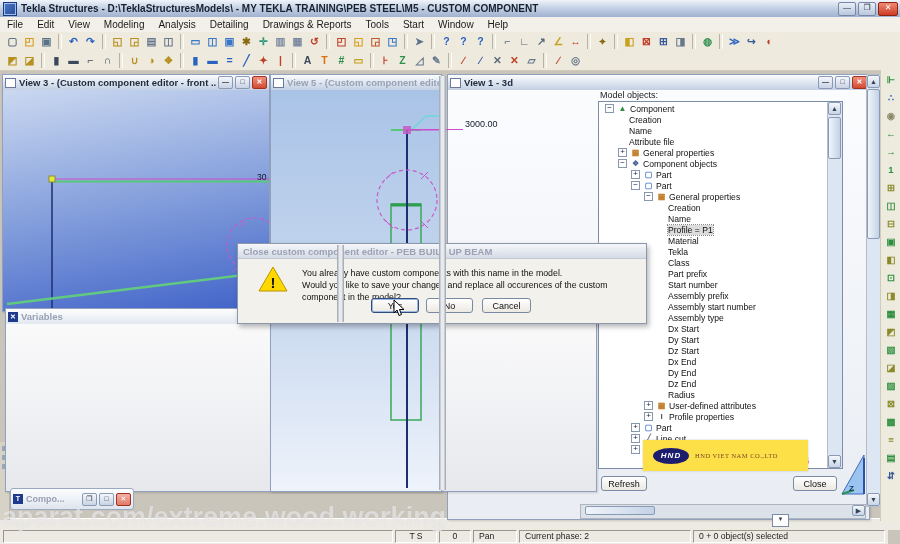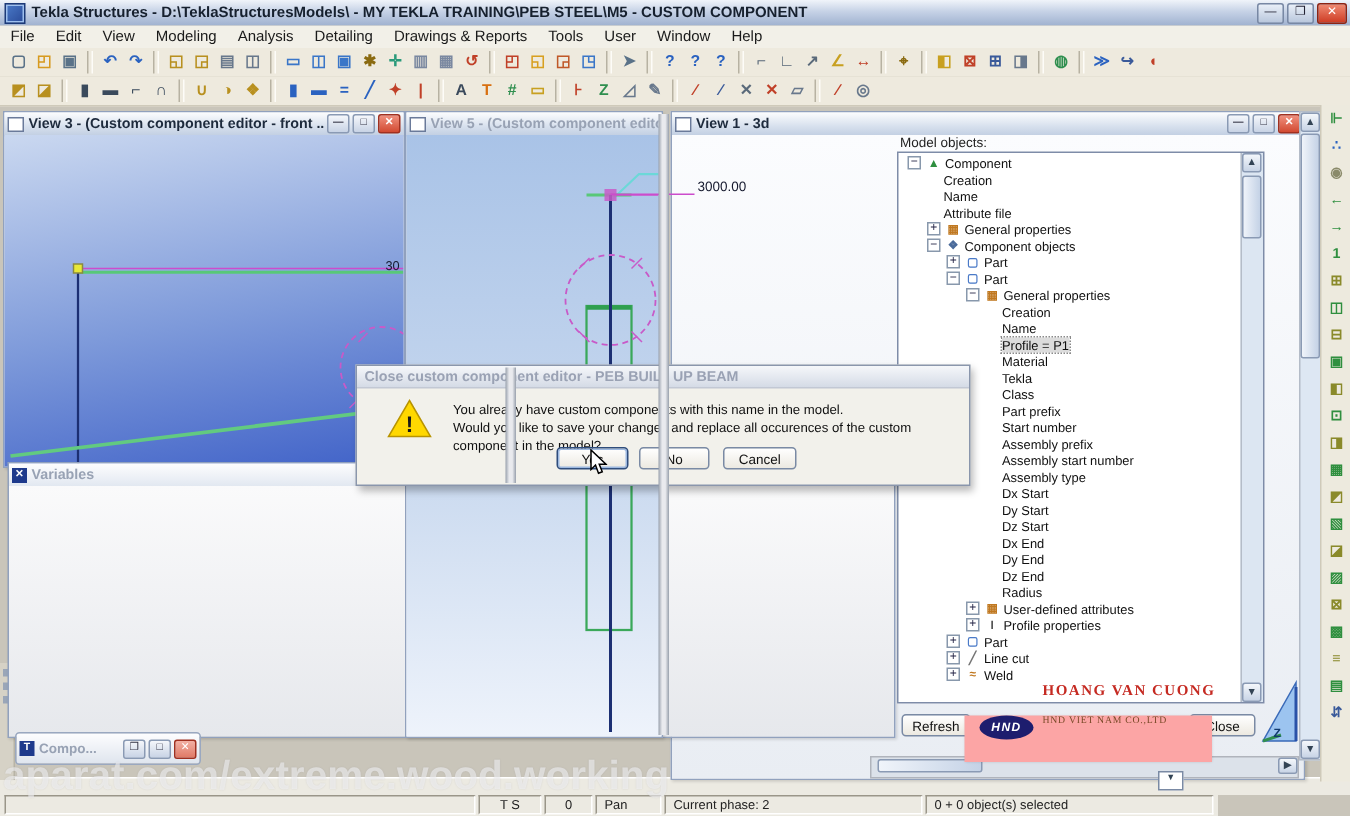--- a/index.html
+++ b/index.html
@@ -89,31 +89,31 @@
   #right-toolbar{left:880px;top:70px;width:20px;height:448px;background:#edeade;border-left:1px solid #cfcaba;
     display:flex;flex-direction:column;align-items:center;padding-top:3px;gap:4px;z-index:2;}
   .rti{width:15px;height:14px;font-size:9.5px;line-height:14px;text-align:center;font-weight:bold;}
   #hscroll{left:580px;top:504px;width:284px;height:13px;background:#dce2ea;border:1px solid #b0b4bc;z-index:2;}
   #combo-v{left:772px;top:514px;width:15px;height:11px;background:#fff;border:1px solid #7a8aa4;
     font-size:6px;line-height:9px;text-align:center;color:#345;z-index:3;}
   #left-mini{left:0;top:442px;width:9px;height:78px;background:#d6d2c6;border-right:1px solid #b8b4a6;z-index:1;}
   #left-mini i{display:block;width:5px;height:5px;margin:4px auto 0;background:#9aa6b8;}
   
   #bottombar{left:0;top:518px;width:900px;height:11px;background:#eceae2;border-top:1px solid #fff;}
-  #statusbar{left:0;top:529px;width:812px;height:15px;background:#eceae2;display:flex;align-items:center;
+  #statusbar{left:0;top:529px;width:888px;height:15px;background:#eceae2;display:flex;align-items:center;
     gap:2px;padding:0 3px;font-size:8.6px;color:#222;box-sizing:border-box;}
   .sb{height:11px;line-height:10px;padding:0 5px;border:1px solid;border-color:#9a9689 #ffffff #ffffff #9a9689;
     white-space:nowrap;overflow:hidden;}
   
   #dim-line5{left:407px;top:129px;width:56px;height:1px;background:#cc4ccc;z-index:4;}
   #dim-text5{left:465px;top:119px;font-size:9px;color:#15192e;z-index:4;}
   #red-name{left:695px;top:455px;z-index:3;font-family:"Liberation Serif",serif;font-weight:bold;
     font-size:10px;letter-spacing:1px;color:#c52a22;white-space:nowrap;}
-  #logo-strip{left:643px;top:477px;width:165px;height:31px;background:#fca5a5;z-index:3;
-    display:flex;box-shadow:0 0 2px rgba(0,0,0,.2);}
+  #logo-strip{left:643px;top:440px;width:165px;height:31px;background:#fde047;z-index:3;
+    display:flex;align-items:center;box-shadow:0 0 2px rgba(0,0,0,.2);}
   #logo-oval{width:36px;height:16px;margin:0 6px 0 10px;background:#1d1d6e;border-radius:50%;
     color:#fff;font-size:8px;line-height:16px;text-align:center;font-style:italic;font-weight:bold;letter-spacing:1px;}
   #logo-caption{font-family:"Liberation Serif",serif;font-size:6.5px;color:#7a4a28;letter-spacing:.5px;}
   #wm-bottom{left:2px;top:502px;width:540px;z-index:9;font-size:27px;font-weight:bold;letter-spacing:0;
     color:rgba(252,252,254,.55);white-space:nowrap;text-shadow:0 0 1px rgba(130,130,140,.25);}
   #cursor{left:393px;top:299px;z-index:7;}
   #zaxis{left:840px;top:452px;z-index:2;}
 </style>
 </head>
 <body>
@@ -132,21 +132,21 @@
 
   <div id="menubar" class="abs">
       <span class="menu-item">File</span>
       <span class="menu-item">Edit</span>
       <span class="menu-item">View</span>
       <span class="menu-item">Modeling</span>
       <span class="menu-item">Analysis</span>
       <span class="menu-item">Detailing</span>
       <span class="menu-item">Drawings &amp; Reports</span>
       <span class="menu-item">Tools</span>
-      <span class="menu-item">User</span>
+      <span class="menu-item">Start</span>
       <span class="menu-item">Window</span>
       <span class="menu-item">Help</span>
     </div>
 
   <div id="toolbar1" class="abs toolbar">
       <span class="tb-group">
         <span class="tbi" style="color:#5a7288">▢</span>
         <span class="tbi" style="color:#d79a1f">◰</span>
         <span class="tbi" style="color:#5a7288">▣</span>
       </span>

